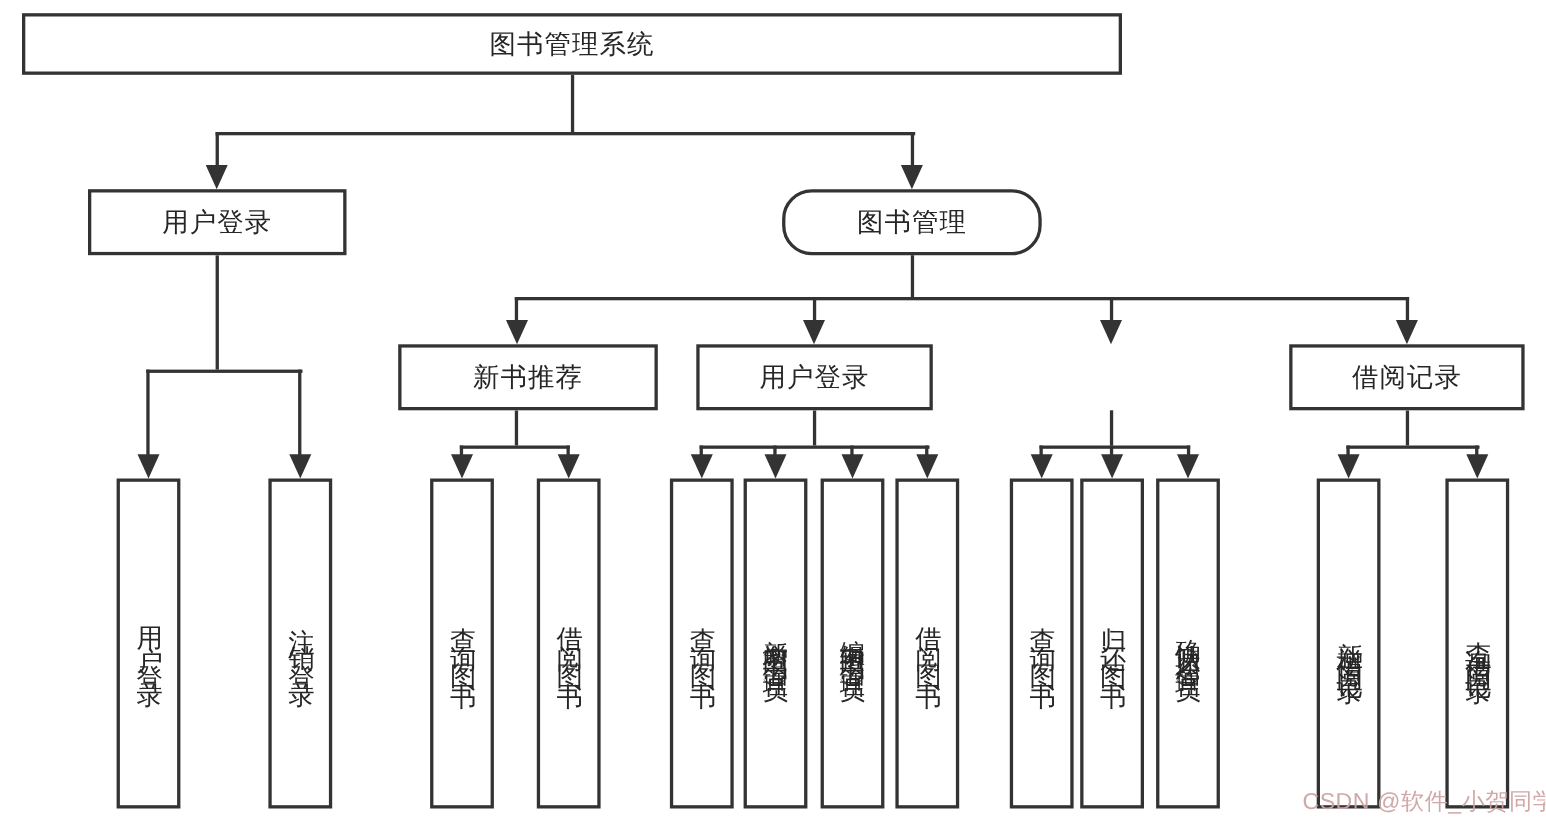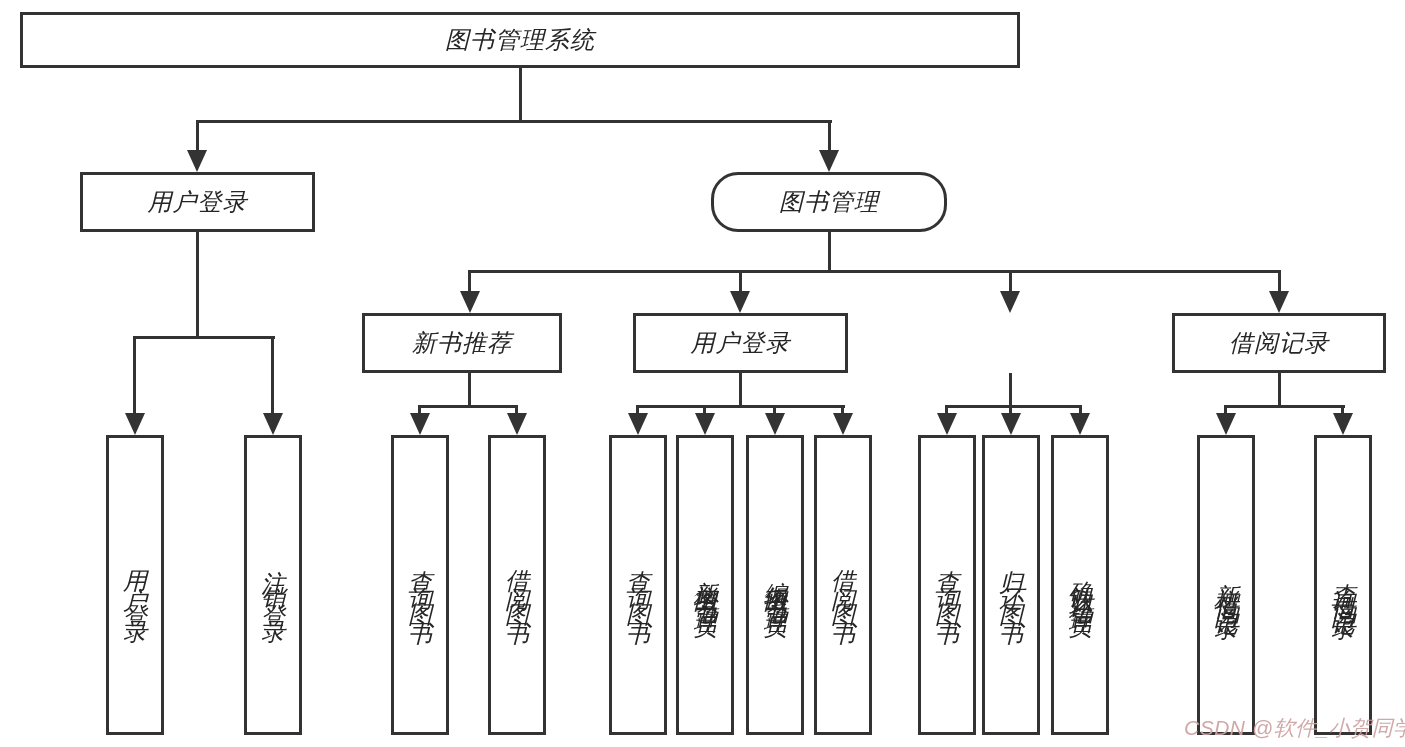--- a/index.html
+++ b/index.html
@@ -4,21 +4,20 @@
 <style>
   html, body { margin: 0; padding: 0; background: #ffffff; }
   .canvas {
     position: relative;
     width: 1405px;
     height: 747px;
     background: #ffffff;
     overflow: hidden;
     font-family: "Liberation Sans", "DejaVu Sans", sans-serif;
     color: #262626;
-    font-style: italic;
   }
   .box {
     position: absolute;
     box-sizing: border-box;
     border: 3px solid #333333;
     background: #ffffff;
     display: flex;
     align-items: center;
     justify-content: center;
     z-index: 2;
@@ -66,21 +65,21 @@
     <span class="label">图书管理系统</span>
   </div>
 
   <div class="box" style="left:80px; top:172px; width:235px; height:60px;">
     <span class="label">用户登录</span>
   </div>
   <div class="box" style="left:711px; top:172px; width:236px; height:60px;border-radius:27px;">
     <span class="label">图书管理</span>
   </div>
 
-  <div class="box" style="left:362px; top:313px; width:200px; height:60px;">
+  <div class="box" style="left:362px; top:313px; width:236px; height:60px;">
     <span class="label">新书推荐</span>
   </div>
   <div class="box" style="left:633px; top:313px; width:215px; height:60px;">
     <span class="label">用户登录</span>
   </div>
   <div class="box" style="left:1172px; top:313px; width:214px; height:60px;">
     <span class="label">借阅记录</span>
   </div>
 
   <div class="box leaf gap-lg" style="left:106px;">

